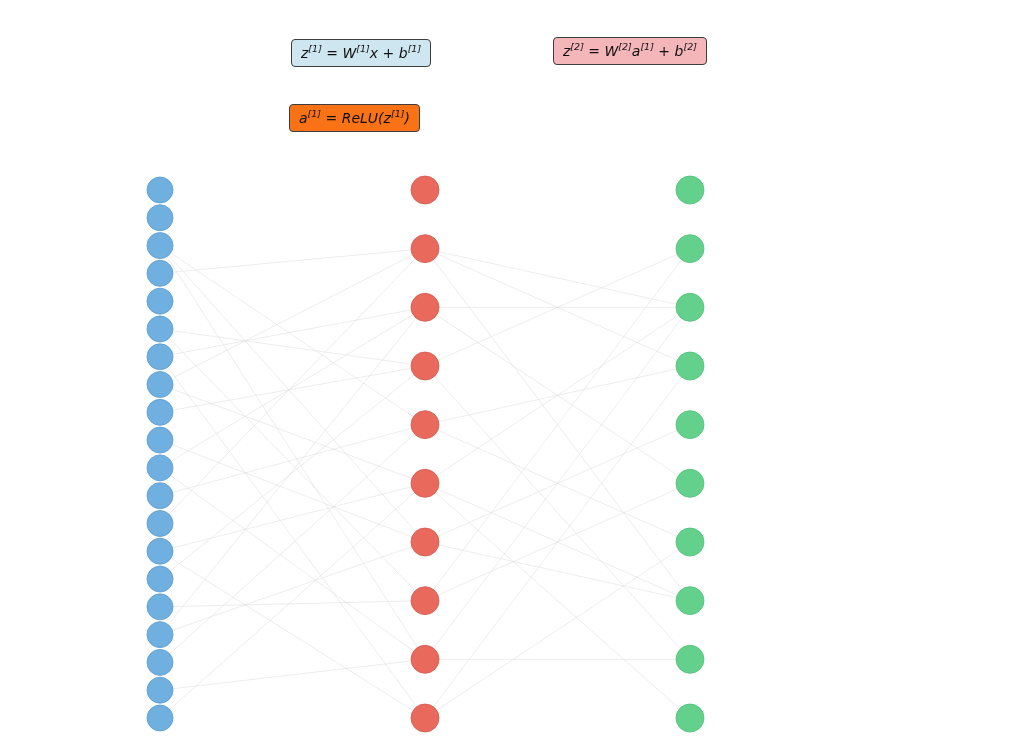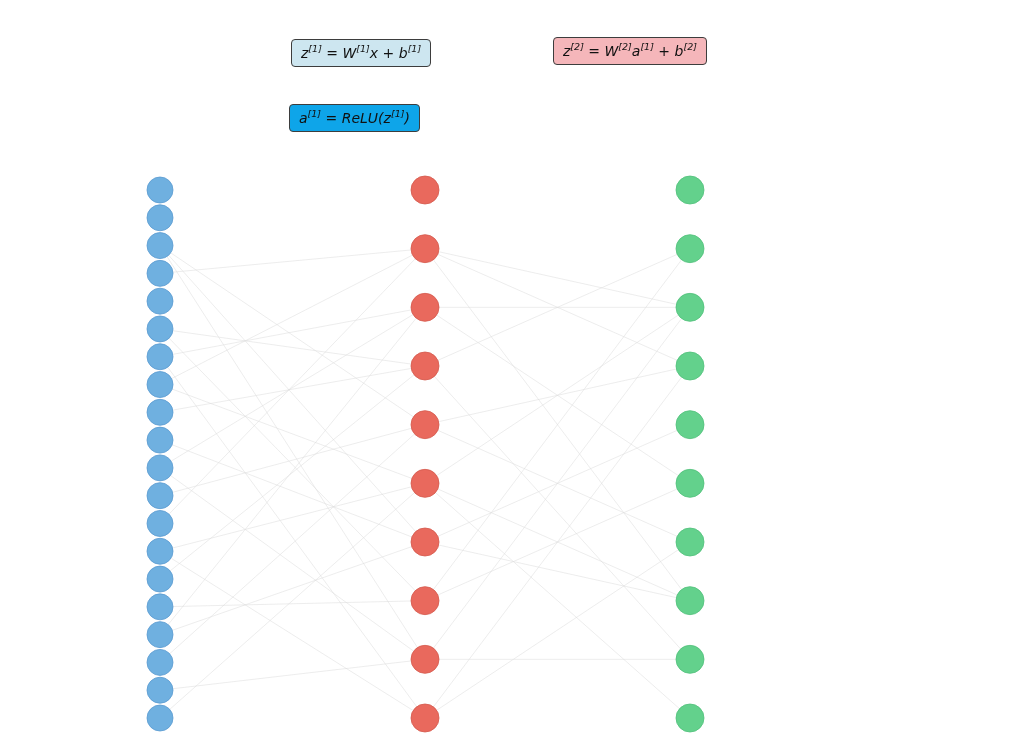--- a/index.html
+++ b/index.html
@@ -128,15 +128,15 @@
         <circle cx="690" cy="424.66666666666663" r="14" fill="#63d18c" stroke="#52c07b" stroke-width="0.8"></circle>
         <circle cx="690" cy="483.3333333333333" r="14" fill="#63d18c" stroke="#52c07b" stroke-width="0.8"></circle>
         <circle cx="690" cy="542" r="14" fill="#63d18c" stroke="#52c07b" stroke-width="0.8"></circle>
         <circle cx="690" cy="600.6666666666666" r="14" fill="#63d18c" stroke="#52c07b" stroke-width="0.8"></circle>
         <circle cx="690" cy="659.3333333333333" r="14" fill="#63d18c" stroke="#52c07b" stroke-width="0.8"></circle>
         <circle cx="690" cy="718" r="14" fill="#63d18c" stroke="#52c07b" stroke-width="0.8"></circle>
       </g>
     </svg>
 
   <div class="eq-box eq-blue" style="left: 291px; top: 39px; background: rgb(205, 230, 240); border-color: rgb(61, 61, 61);"><span>z</span><sup>[1]</sup><span> = W</span><sup>[1]</sup><span>x + b</span><sup>[1]</sup></div>
-  <div class="eq-box eq-blue" style="left: 289px; top: 104px; background: #0ea5e9; border-color: rgb(61, 61, 61);"><span>a</span><sup>[1]</sup><span> = ReLU(z</span><sup>[1]</sup><span>)</span></div>
+  <div class="eq-box eq-blue" style="left: 289px; top: 104px; background: #f97316; border-color: rgb(61, 61, 61);"><span>a</span><sup>[1]</sup><span> = ReLU(z</span><sup>[1]</sup><span>)</span></div>
   <div class="eq-box eq-pink" style="left: 553px; top: 25px; background: rgb(245, 182, 186); border-color: rgb(61, 61, 61); margin-top: 12px;"><span>z</span><sup>[2]</sup><span> = W</span><sup>[2]</sup><span>a</span><sup>[1]</sup><span> + b</span><sup>[2]</sup></div>
 </div>
 
 </body></html>

